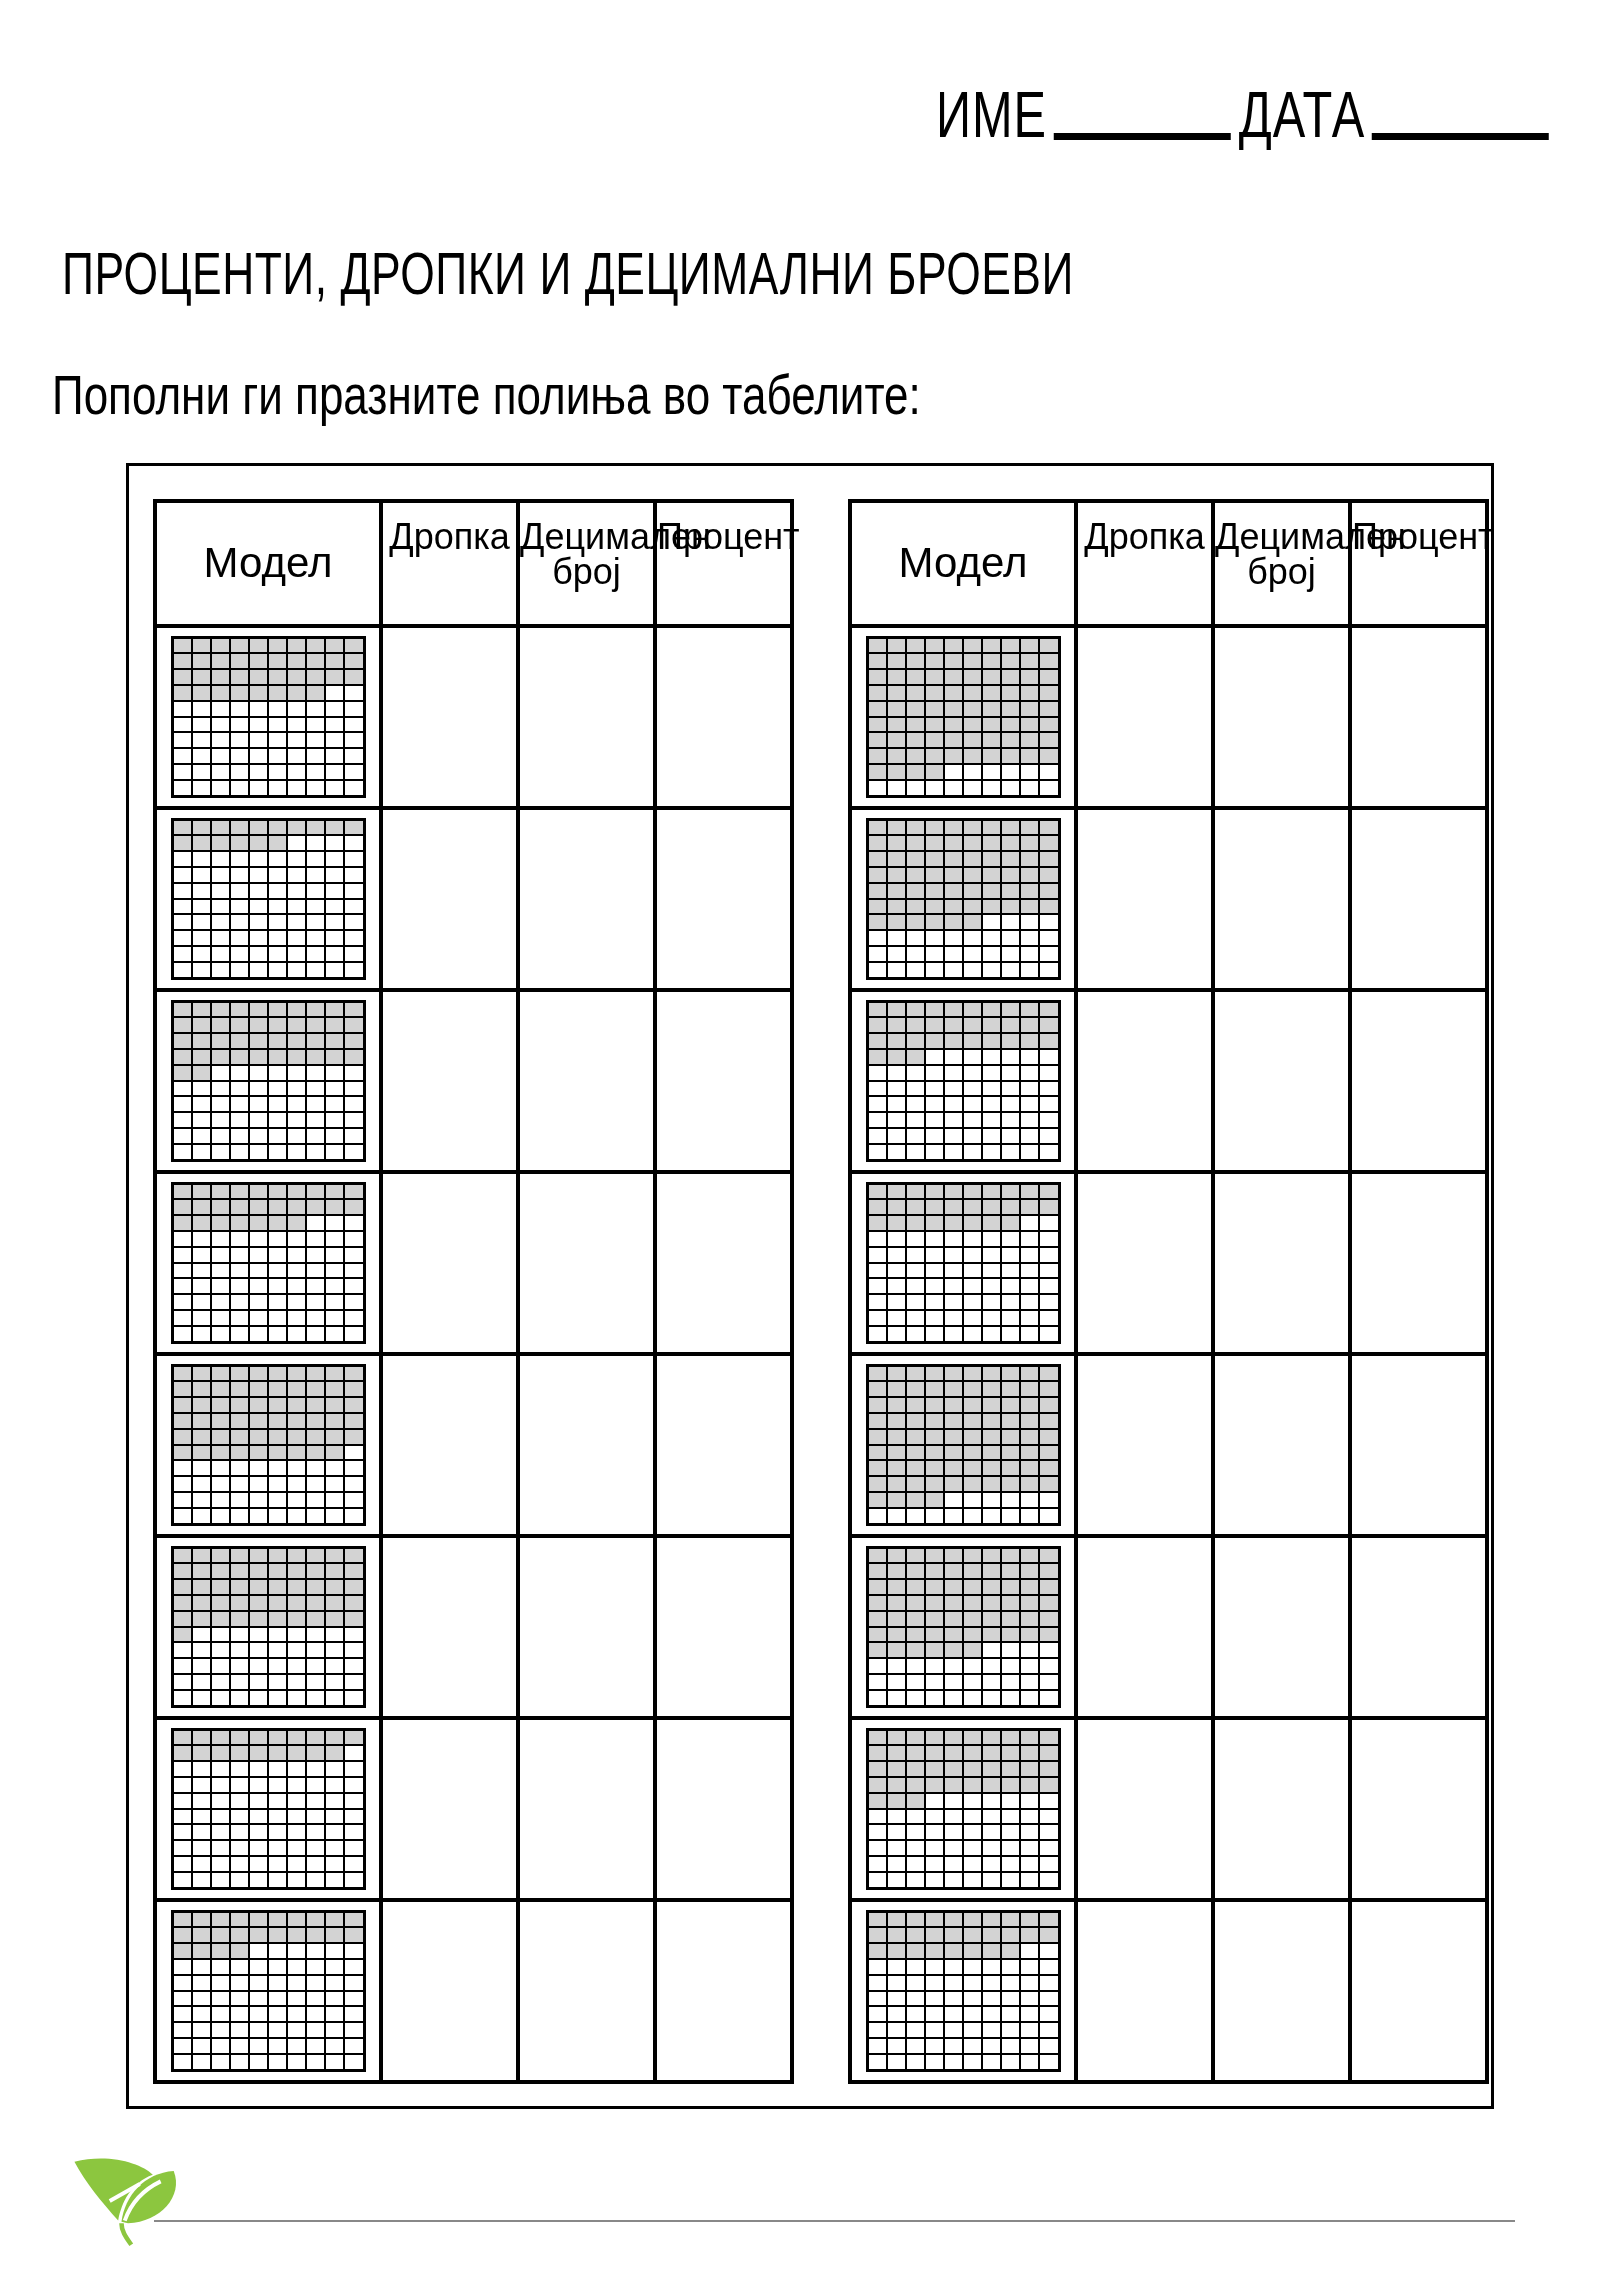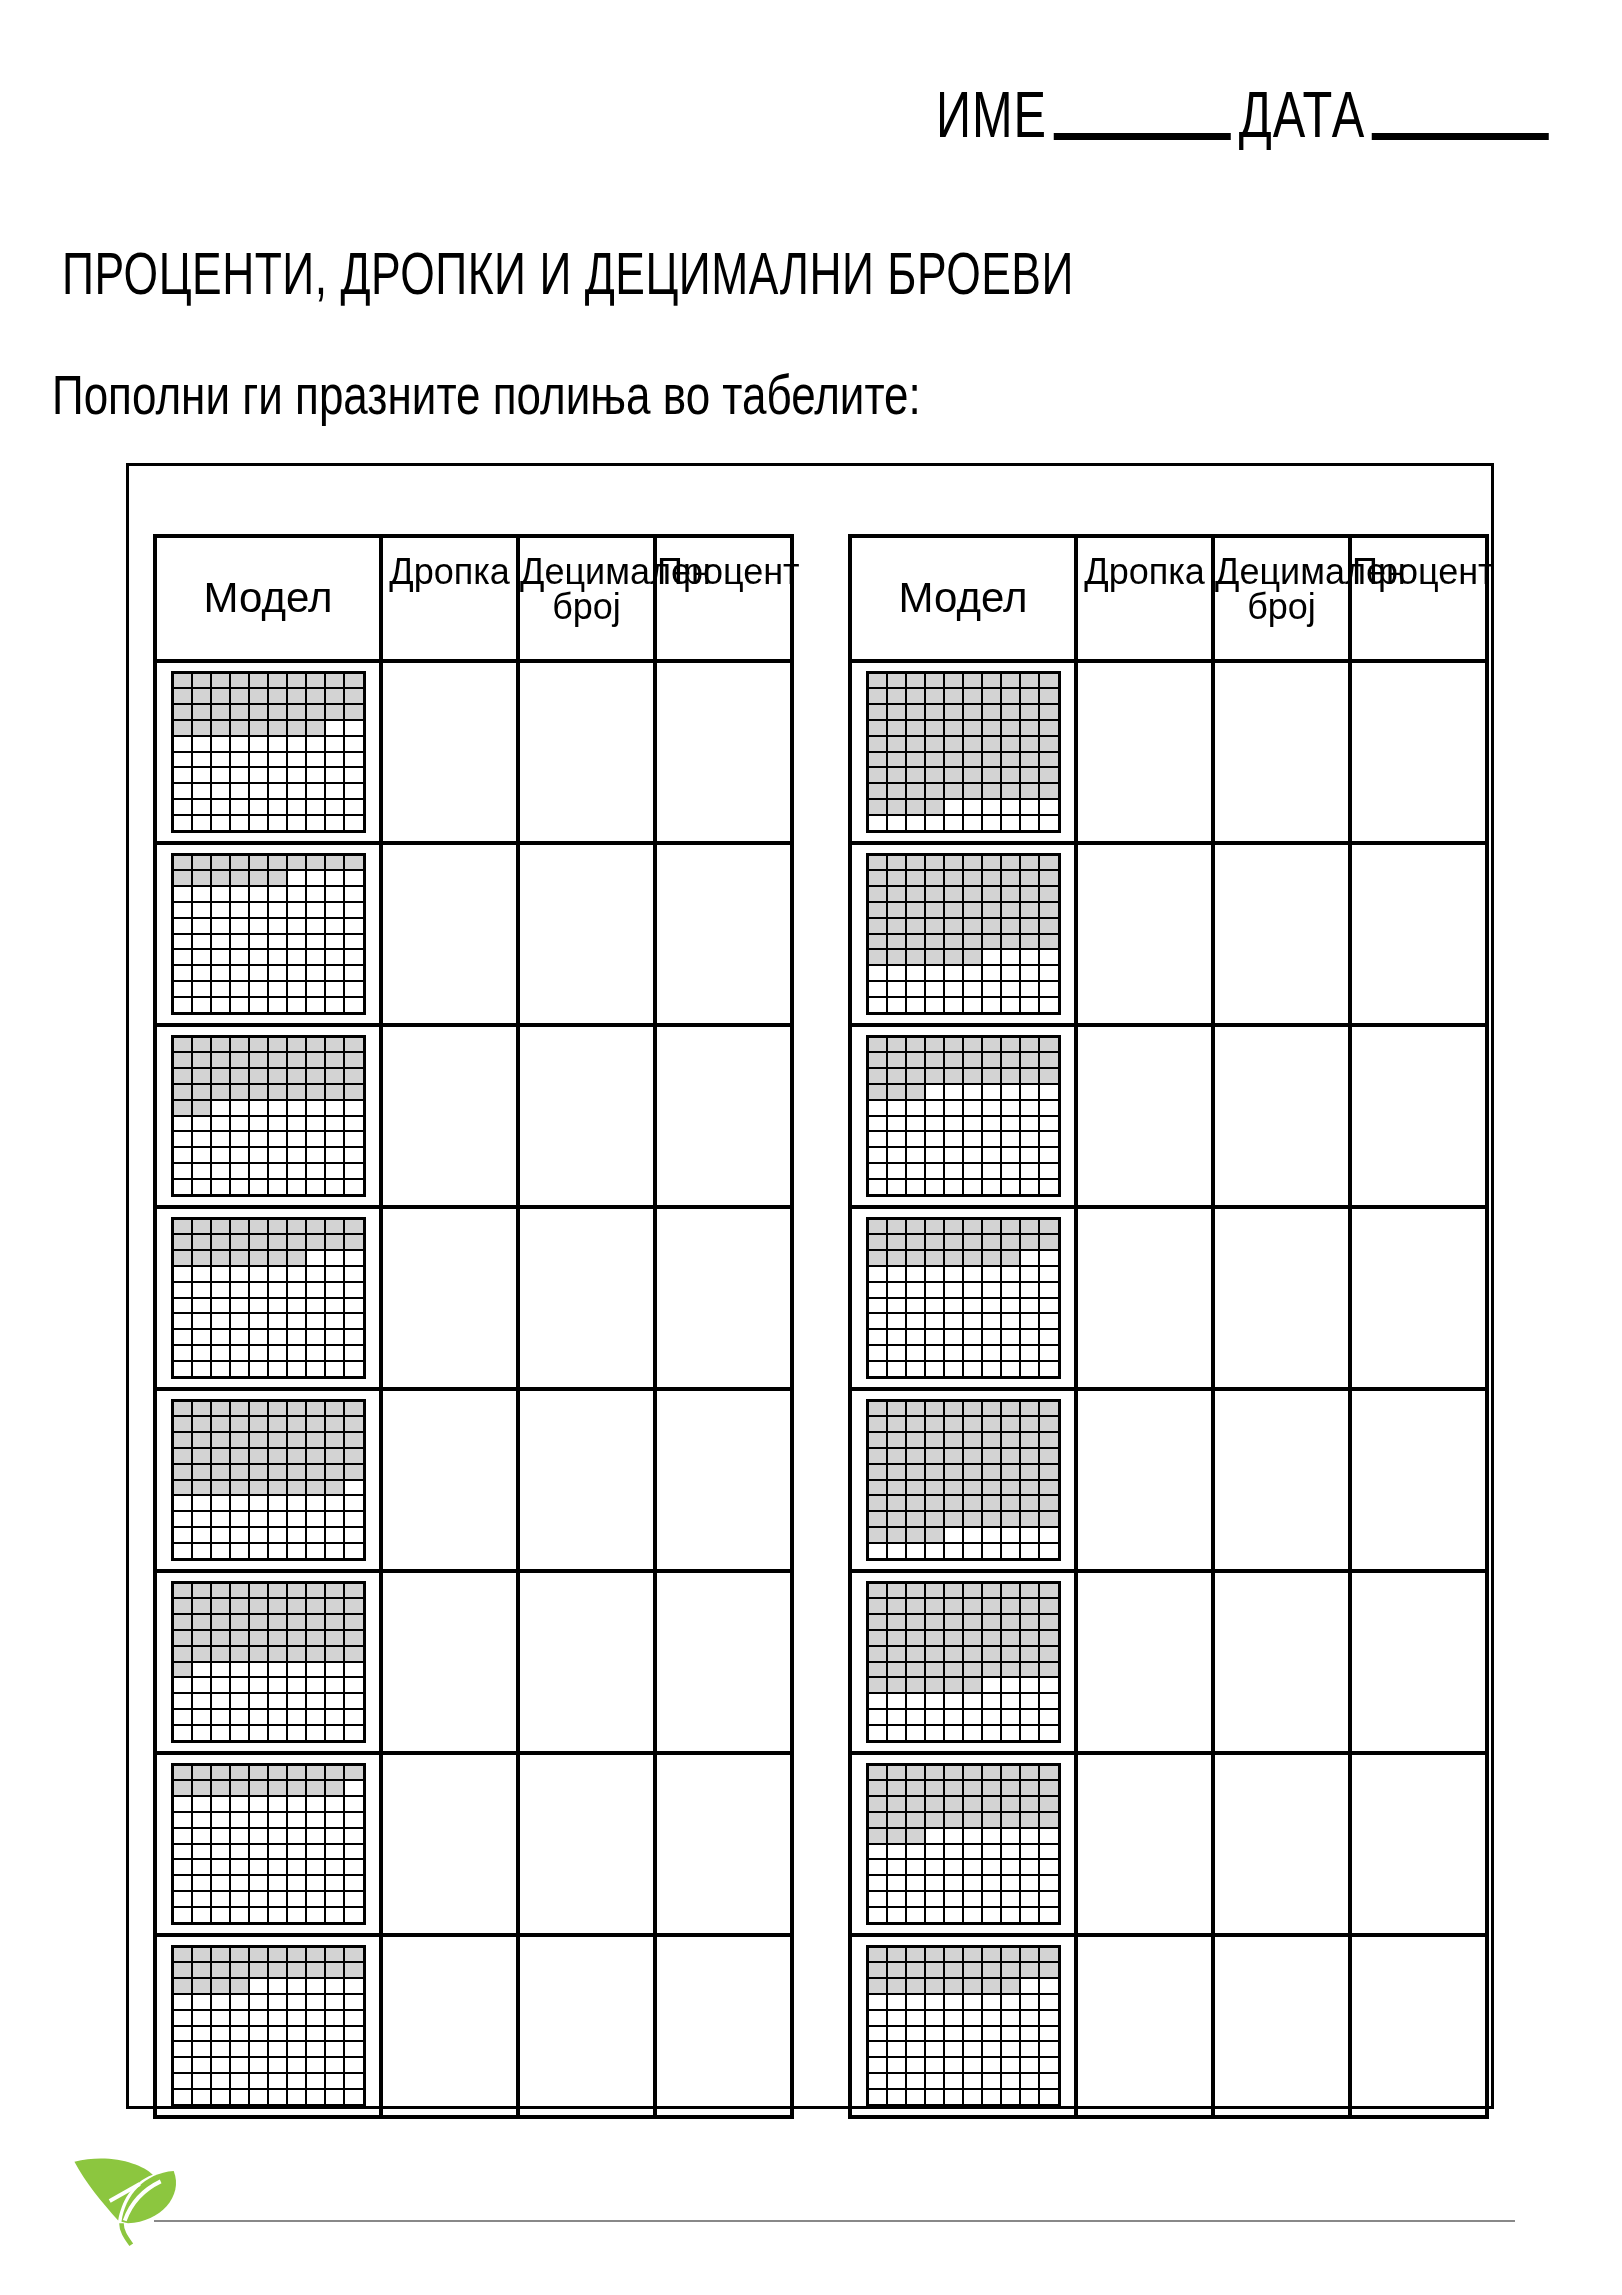--- a/index.html
+++ b/index.html
@@ -2,21 +2,21 @@
 <html style="font-size:10.5px"><head>
 <meta charset="utf-8">
 <style>
   html,body{margin:0;padding:0;background:#fff;}
   body{width:1623px;height:2295px;position:relative;overflow:hidden;font-family:"Liberation Sans Narrow","Liberation Sans",sans-serif;color:#000;}
   .name-date{position:absolute;top:77px;left:936px;display:flex;align-items:flex-end;font-family:"Liberation Sans",sans-serif;font-size:65px;transform:scaleX(0.75);transform-origin:left bottom;letter-spacing:1.3px;}
   .blank{display:inline-block;border-bottom:7.9px solid #000;width:236px;margin:0 10.5px 11.8px 9.2px;}
   .title{position:absolute;top:239px;left:62px;font-size:60px;transform:scaleX(0.74);transform-origin:left top;white-space:nowrap;letter-spacing:0.7px;}
   .subtitle{position:absolute;top:363px;left:52px;font-size:55px;transform:scaleX(0.8);transform-origin:left top;white-space:nowrap;}
   .outer{position:absolute;left:126px;top:463px;width:1368px;height:1646px;border:3.9px solid #000;box-sizing:border-box;}
-  table.ws{position:absolute;border-collapse:collapse;table-layout:fixed;margin-top:35px;}
+  table.ws{position:absolute;border-collapse:collapse;table-layout:fixed;}
   table.ws td, table.ws th{border:4.6px solid #000;padding:0;vertical-align:middle;text-align:center;}
   table.ws th{height:105px;font-weight:normal;}
   table.ws td{height:178px;}
   .th-model{font-size:42px;}
   .th-small{font-size:36px;line-height:35px;vertical-align:top !important;padding-top:15.7px !important;}
   .grid{display:grid;grid-template-columns:repeat(10,1fr);width:195px;height:162px;border:2px solid #000;margin:0 auto;box-sizing:border-box;}
   .cell{border:1.3px solid #000;background:#fff;box-sizing:border-box;}
   .cell.s{background:#d3d3d3;}
   .footer-line{position:absolute;left:154px;top:2220px;width:1361px;height:2px;background:#888;}
   .logo{position:absolute;left:69px;top:2150px;}

